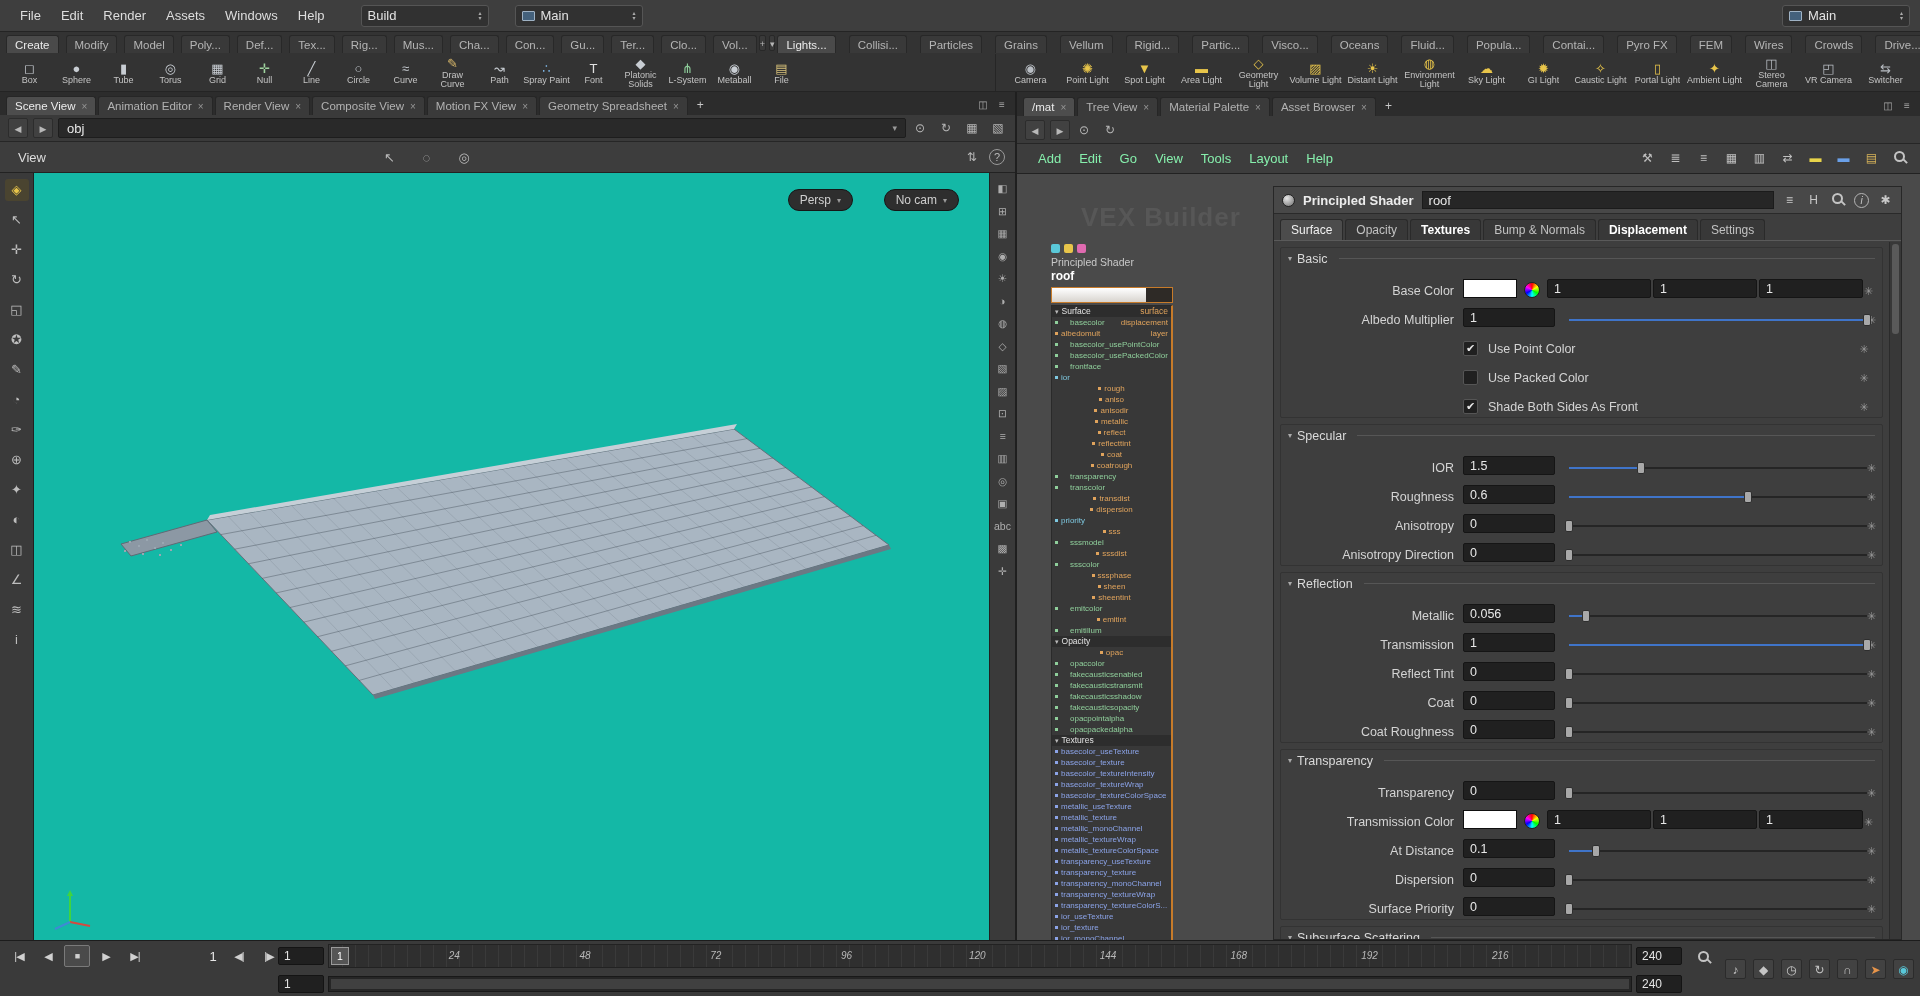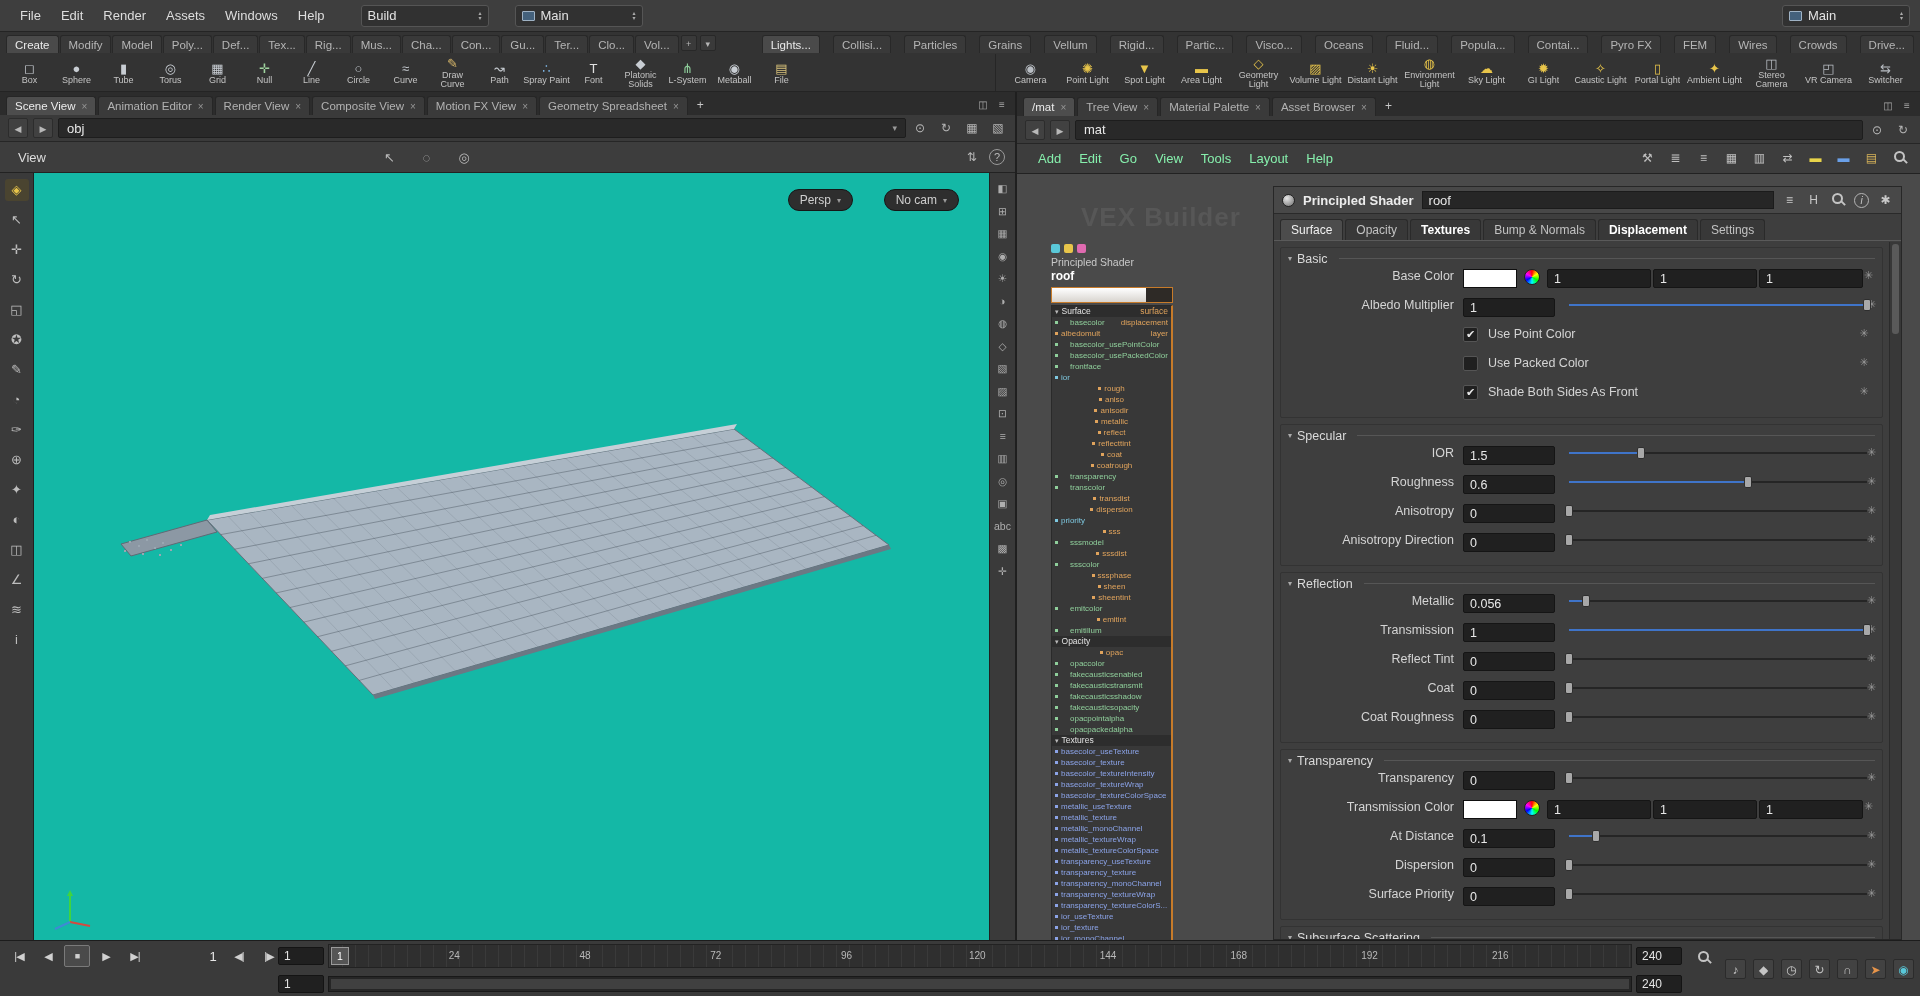--- a/index.html
+++ b/index.html
@@ -128,21 +128,21 @@
   .pp-tab.bold { font-weight:bold; color:#ffffff; }
   .pp-body { flex:1; overflow:hidden; padding:6px 18px 0 6px; position:relative; }
   .pp-scroll { position:absolute; right:0; top:55px; bottom:0; width:12px; background:#383838;
     border-left:1px solid #2b2b2b; }
   .pp-thumb { position:absolute; top:2px; left:2px; right:2px; height:90px; background:#5a5a5a; border-radius:3px; }
   .psection { border:1px solid #333; border-radius:2px; margin-bottom:6px; padding:0 4px 3px; }
   .psec-head { display:flex; align-items:center; gap:5px; height:21px; padding:0 3px; }
   .psec-arrow { font-size:8px; color:#aaa; }
   .psec-title { font-size:12.5px; color:#dadada; white-space:nowrap; }
   .psec-line { flex:1; height:1px; background:#565656; margin-left:6px; }
-  .prow { height:29px; display:flex; align-items:flex-start; padding:0 4px 0 2px; }
+  .prow { height:29px; display:flex; align-items:flex-end; padding:0 4px 0 2px; }
   .plabel { width:176px; text-align:right; padding-right:9px; color:#d4d4d4; font-size:12.5px; white-space:nowrap; flex:none; }
   .pfield { width:92px; height:19px; background:#202020; border:1px solid #151515; border-radius:2px;
     color:#e8e8e8; font-size:12.5px; line-height:18px; padding:0 6px; flex:none; overflow:hidden; }
   .pfield.bold { font-weight:normal; }
   .pslider { flex:0 0 298px; height:14px; position:relative; margin-left:14px; }
   .pslider::before { content:""; position:absolute; left:0; right:0; top:6px; height:2px; background:#252525; }
   .pfill { position:absolute; left:0; top:6px; height:2px; background:#3f74c9; }
   .phandle { position:absolute; top:1px; width:8px; height:12px; background:#a8a8a8;
     border:1px solid #2e2e2e; border-radius:2px; }
   .pstar { margin-left:auto; width:20px; text-align:center; color:#999999; font-size:11px; }
@@ -166,21 +166,21 @@
   .cur-frame { grid-column:2; grid-row:1; text-align:center; color:#e8e8e8; font-size:13px; }
   .step-btns { grid-column:3; grid-row:1; display:flex; gap:4px; justify-content:center;
     color:#c0c0c0; font-size:9px; letter-spacing:-1px; }
   .range-field { background:#202020; border:1px solid #141414; height:18px; line-height:17px;
     color:#e4e4e4; font-size:12px; padding:0 5px; width:100%; border-radius:2px; }
   #rs1 { grid-column:4; grid-row:1; } #rs2 { grid-column:4; grid-row:2; }
   #re1 { grid-column:6; grid-row:1; } #re2 { grid-column:6; grid-row:2; }
   #ruler { grid-column:5; grid-row:1; position:relative; height:24px; background:#2f2f2f;
     border:1px solid #222; overflow:hidden;
     background-image:repeating-linear-gradient(90deg,#3a3a3a 0 1px,transparent 1px 13px); }
-  .tick-label { position:absolute; top:5px; transform:translateX(-50%); font-size:10px; color:#b8b8b8; }
+  .tick-label { position:absolute; top:5px; transform:translateX(-50%); font-size:10px; color:#b8b8b8;font-style:italic; }
   #frame-marker { position:absolute; left:2px; top:2px; width:18px; height:18px; background:#555;
     border:1px solid #9a9a9a; color:#fff; font-size:10.5px; display:flex; align-items:center; justify-content:center; }
   #range-bar { grid-column:5; grid-row:2; position:relative; height:16px; background:#262626; border:1px solid #191919; }
   #range-fill { position:absolute; left:2px; right:2px; top:2px; bottom:2px; background:#404040; }
   #pb-zoom { grid-column:7; grid-row:1; display:flex; justify-content:center; }
   #pb-icons { grid-column:8; grid-row:1 / span 2; display:flex; gap:7px; align-items:center; justify-content:flex-end; }
   .pb-icon { width:21px; height:20px; line-height:20px; text-align:center; color:#c4c4c4; font-size:12px;
     background:#424242; border:1px solid #2b2b2b; border-radius:2px; }
 
   .mag { position:relative; width:11px; height:11px; border:2px solid #c4c4c4; border-radius:50%; display:inline-block; }
@@ -221,21 +221,21 @@
       <span class="spin">
           <span>▴</span>
           <span>▾</span>
         </span>
     </div>
   </div>
 </div>
 
 <div id="shelf">
   <div class="shelf-tabs">
-    <div id="shelf-tabs-left" style="display:flex;gap:1px;align-items:flex-end;">
+    <div id="shelf-tabs-left" style="display:flex;gap:7px;align-items:flex-end;">
         <span class="stab active">Create</span>
         <span class="stab">Modify</span>
         <span class="stab">Model</span>
         <span class="stab">Poly...</span>
         <span class="stab">Def...</span>
         <span class="stab">Tex...</span>
         <span class="stab">Rig...</span>
         <span class="stab">Mus...</span>
         <span class="stab">Cha...</span>
         <span class="stab">Con...</span>
@@ -601,23 +601,20 @@
         </div>
       <span class="ptab-add">+</span>
       <div class="pane-ctl">
         <span>◫</span>
         <span>≡</span>
       </div>
     </div>
     <div class="path-bar">
       <span class="nav-arrow">◀</span>
       <span class="nav-arrow">▶</span>
-      <div class="path-field">
-        <span>mat</span>
-      </div>
       <div id="right-path-icons" class="path-icons">
           <span class="path-icon">⊙</span>
           <span class="path-icon">↻</span>
         </div>
     </div>
     <div class="net-menubar">
       <div id="net-menus" style="display:flex;">
           <span class="menu-item net-menu-item">Add</span>
           <span class="menu-item net-menu-item">Edit</span>
           <span class="menu-item net-menu-item">Go</span>

